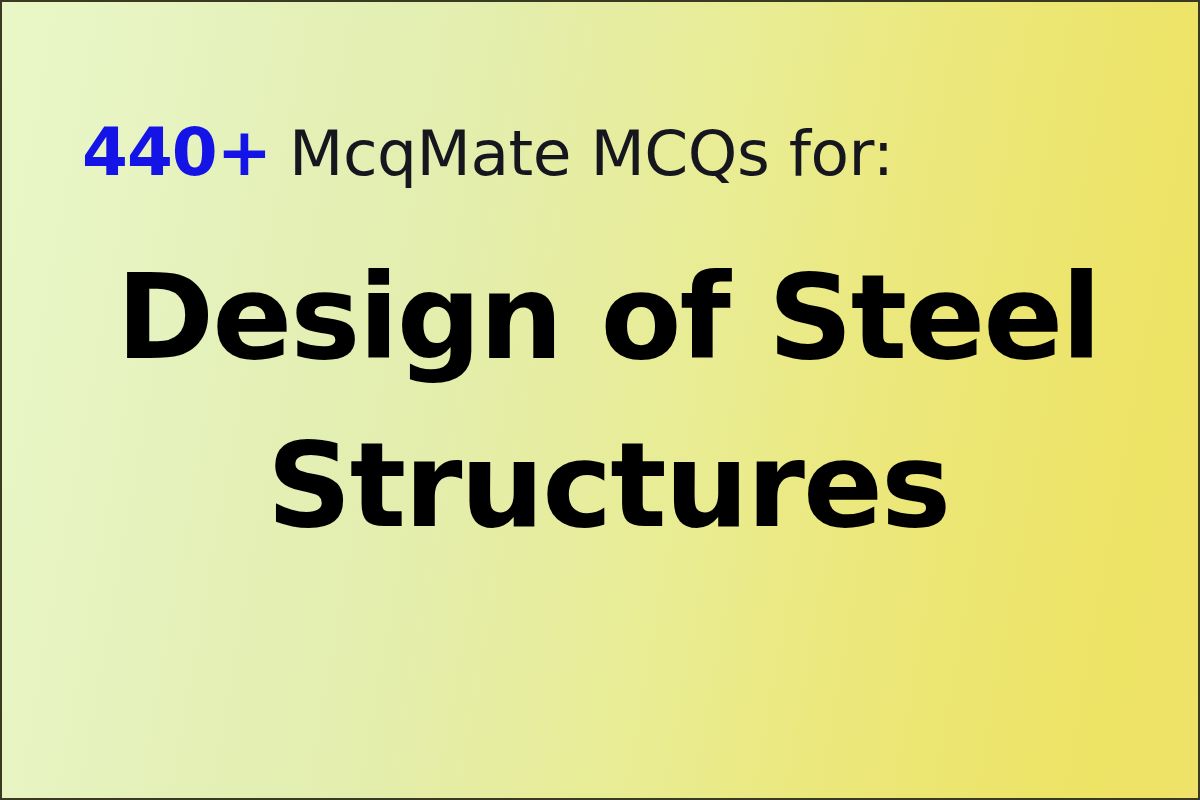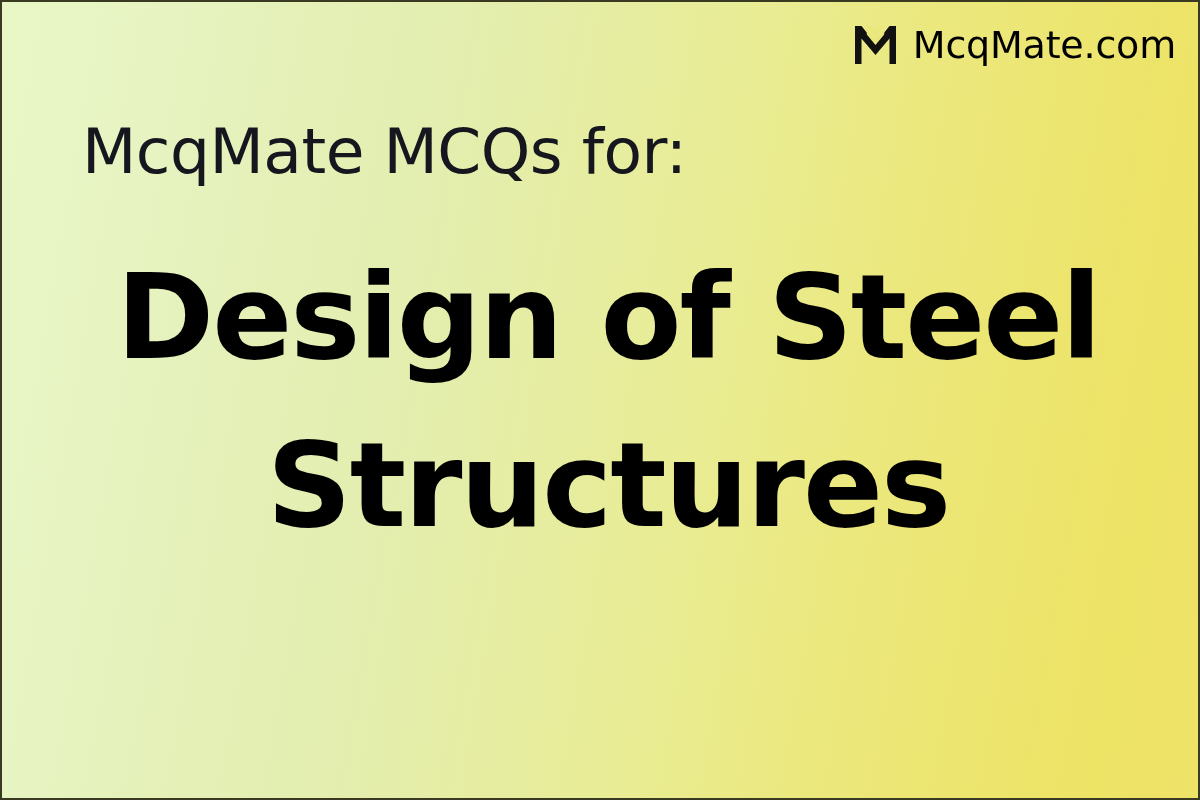--- a/index.html
+++ b/index.html
@@ -105,32 +105,23 @@
     line-height: 1.42;
     letter-spacing: -2px;
     white-space: nowrap;
   }
 </style>
 </head>
 <body>
 
 <div class="banner">
 
-  <div class="brand">
-    <span class="brand-logo-wrap">
-      <svg class="brand-logo" viewBox="0 0 46 42" xmlns="http://www.w3.org/2000/svg" aria-hidden="true">
-        <path d="M2 2 L2 40 L8.5 40 L8.5 14.5 L22.5 31 L36.5 14.5 L36.5 40 L43 40 L43 2 L36.5 2 L22.5 19.5 L8.5 2 Z" fill="#111111"></path>
-        <path d="M13.5 2 L22.5 13 L31.5 2 L25.5 2 L22.5 6 L19.5 2 Z" fill="#e9e87a"></path>
-        <path d="M13.8 4.5 L22.5 15.2 L31.2 4.5 L31.2 10.5 L22.5 21 L13.8 10.5 Z" fill="#e9e87a"></path>
-      </svg>
-    </span>
-    <span class="brand-name">McqMate.com</span>
-  </div>
 
   <div class="headline">
+    <span class="headline-count">440+</span>
     <span class="headline-text">McqMate MCQs for:</span>
   </div>
 
   <div class="title-block">
     <div class="title-line">Design of Steel</div>
     <div class="title-line">Structures</div>
   </div>
 
 </div>
 

